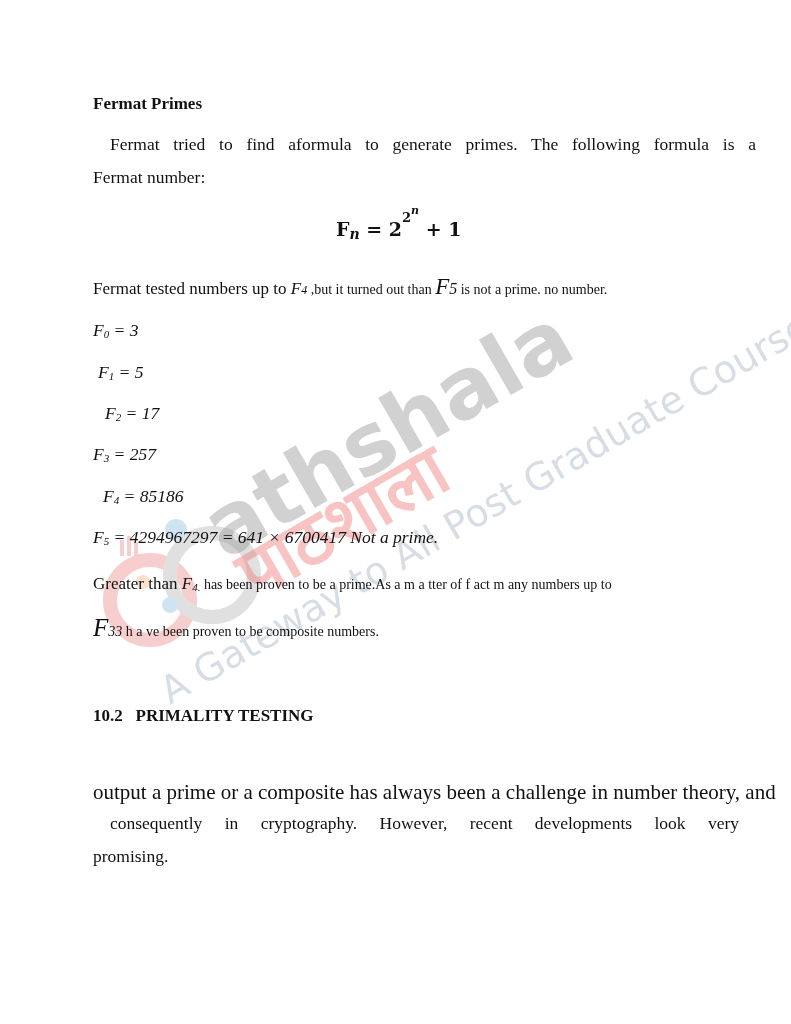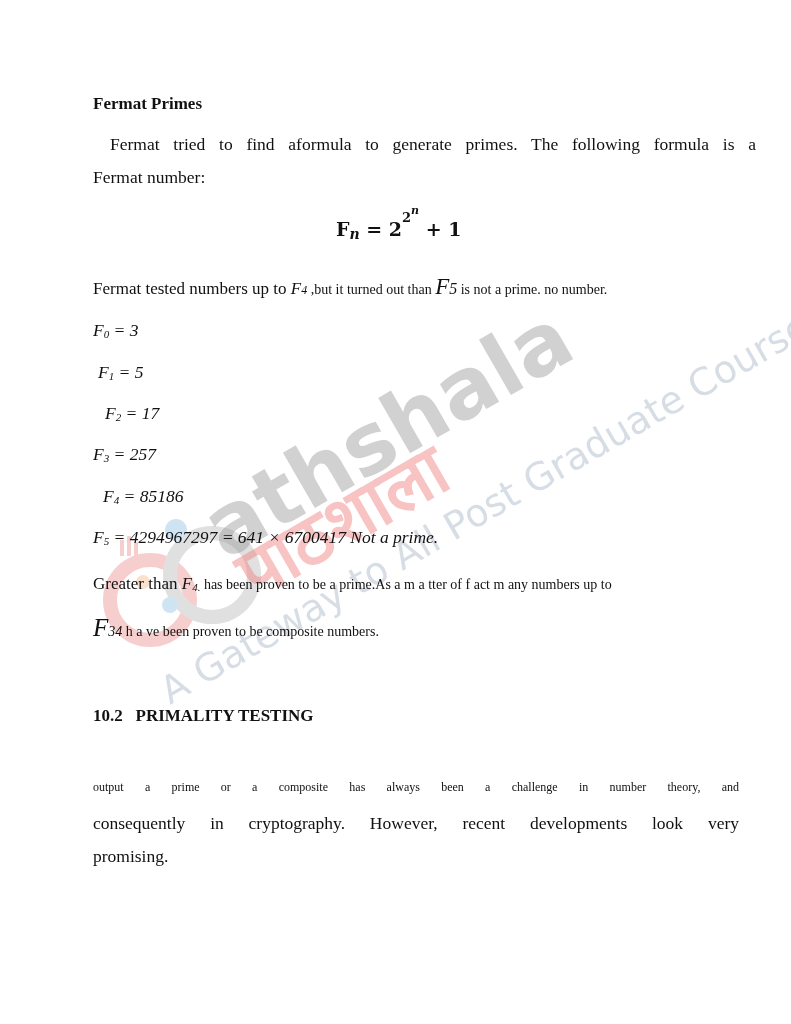--- a/index.html
+++ b/index.html
@@ -136,27 +136,27 @@
     </div>
     <div class="abs fline" style="left:93px; top:527px;">
       <span>F</span><sub>5</sub><span> = 4294967297 = 641 × 6700417  Not a prime.</span>
     </div>
 
     <div class="abs greater" style="left:93px; top:574px;">
       <span>Greater than </span><span class="it">F</span><sub>4.</sub><span class="small">  has  been  proven to be a prime.As  a  m a  tter of f act m any numbers up to</span>
     </div>
 
     <div class="abs f24" style="left:93px; top:614px;">
-      <span class="bigF">F</span><span class="sub24">34</span><span> h a  ve been proven to be composite numbers.</span>
+      <span class="bigF">F</span><span class="sub24">33</span><span> h a  ve been proven to be composite numbers.</span>
     </div>
 
     <div class="abs h-bold" style="left:93px; top:706px; white-space:pre;">10.2   PRIMALITY TESTING</div>
 
-    <div class="abs" style="left:93px; top:780px; width:646px; font-size:12px;">
+    <div class="abs" style="left:93px; top:780px; width:646px; font-size:21px;">
       <span style="display:block; text-align:justify; text-align-last:justify;">output a prime or a composite has always been a challenge in number theory, and</span>
     </div>
     <div class="abs" style="left:93px; top:813px; width:646px; font-size:17.5px;">
-      <span style="display:block; text-align:justify; text-align-last:justify;">consequently in cryptography. However, recent developments look very</span>
+      <span style="display:block; text-align:justify; text-align-last:justify;margin-left:17px;">consequently in cryptography. However, recent developments look very</span>
     </div>
     <div class="abs" style="left:93px; top:846px; font-size:17.5px;">promising.</div>
 
   </div>
 </div>
 
 </body></html>

